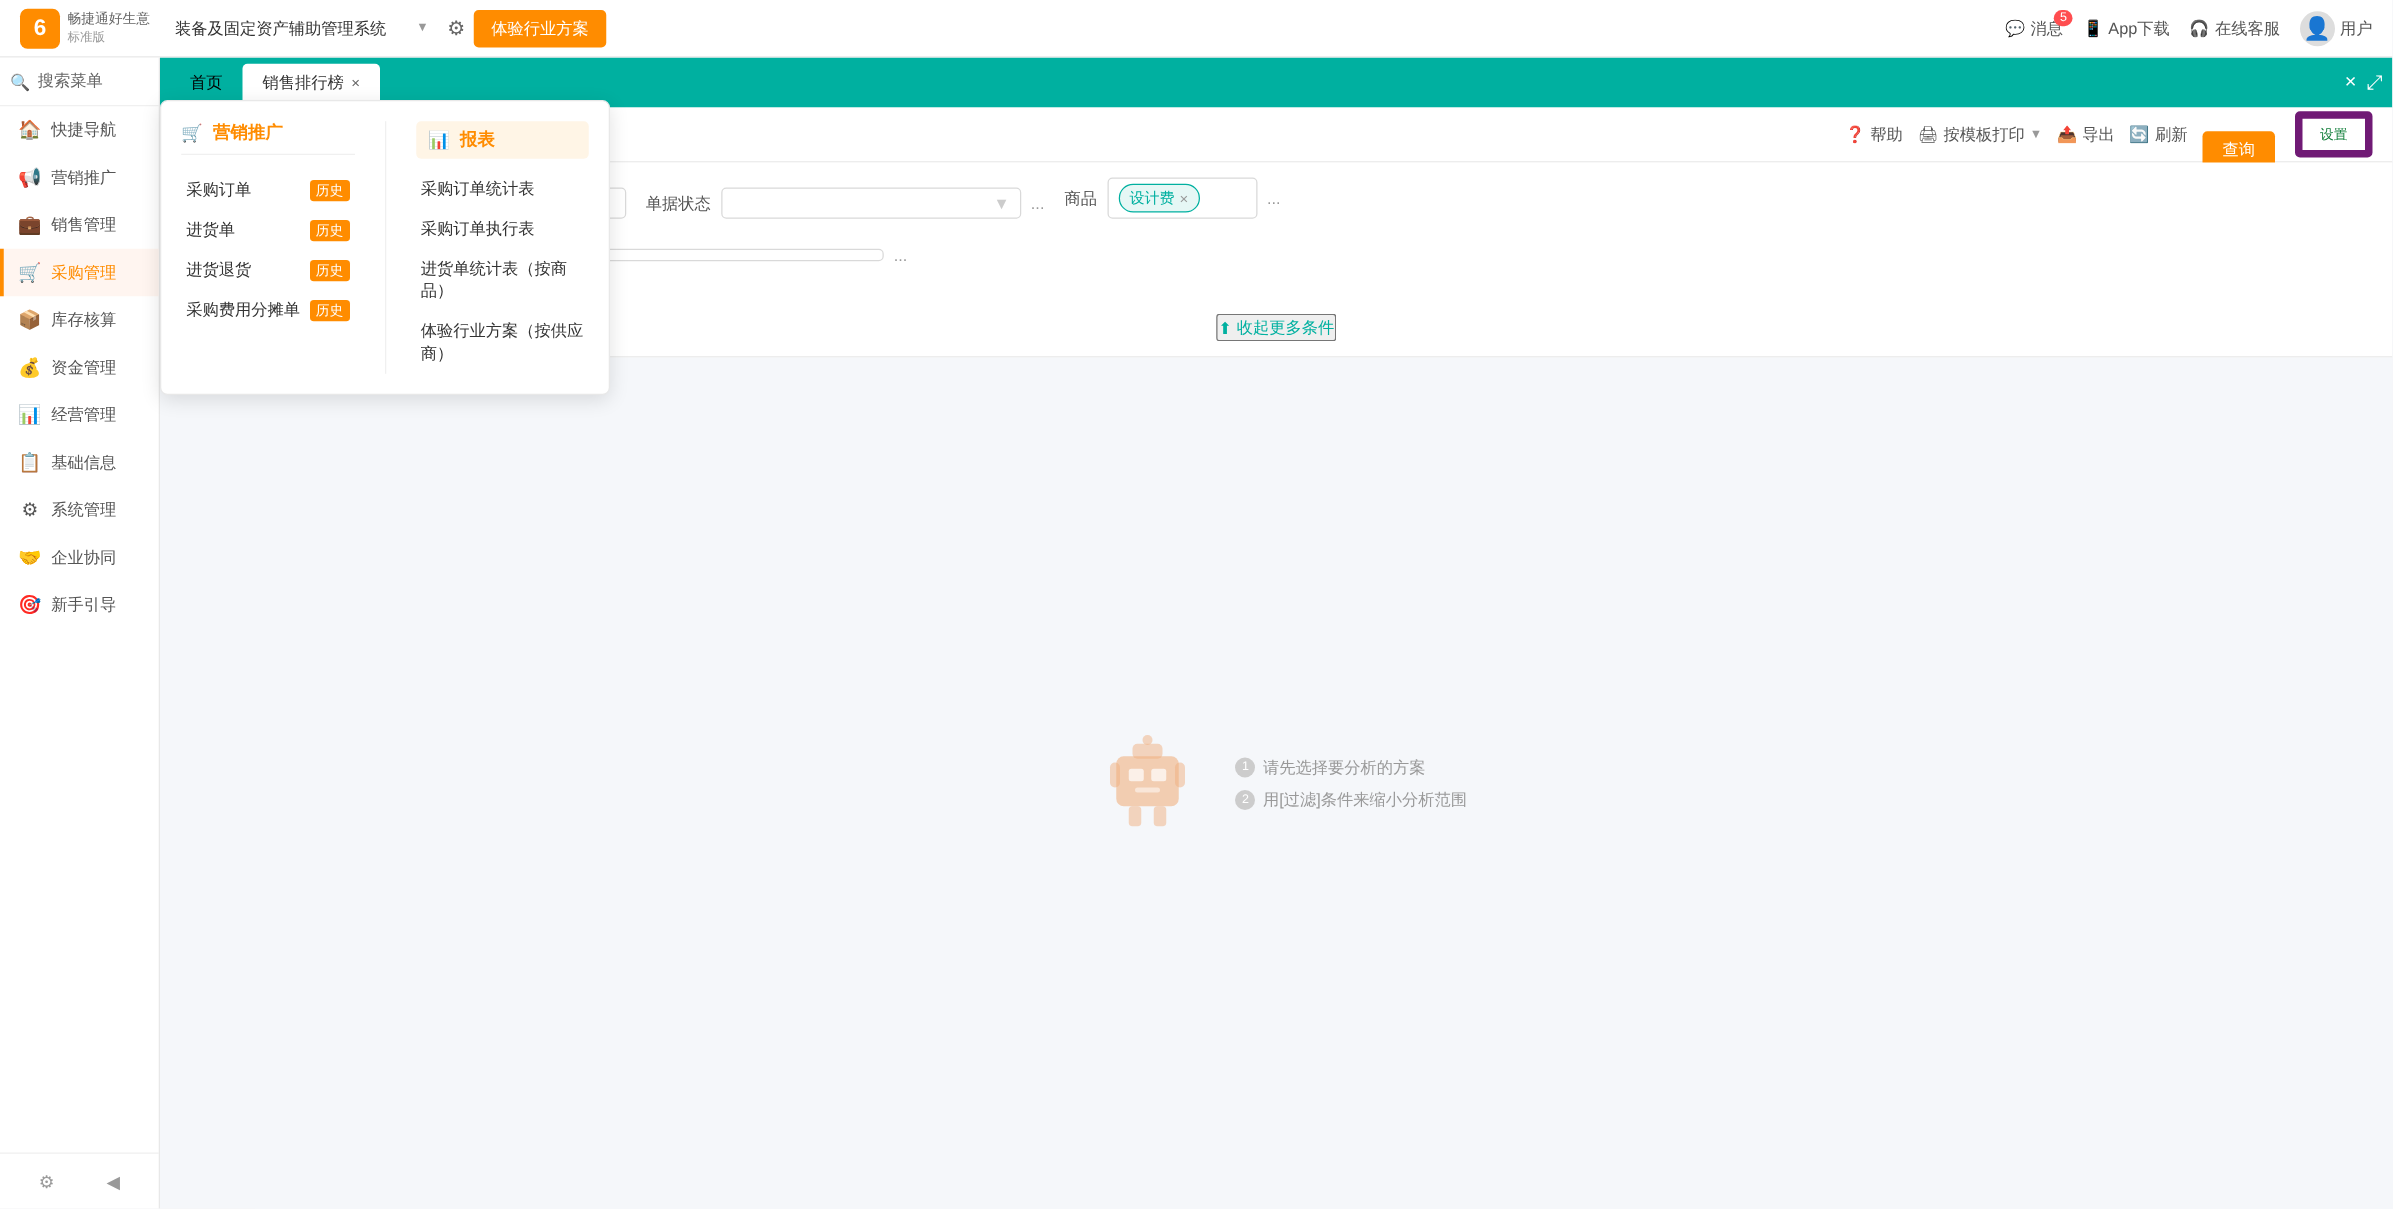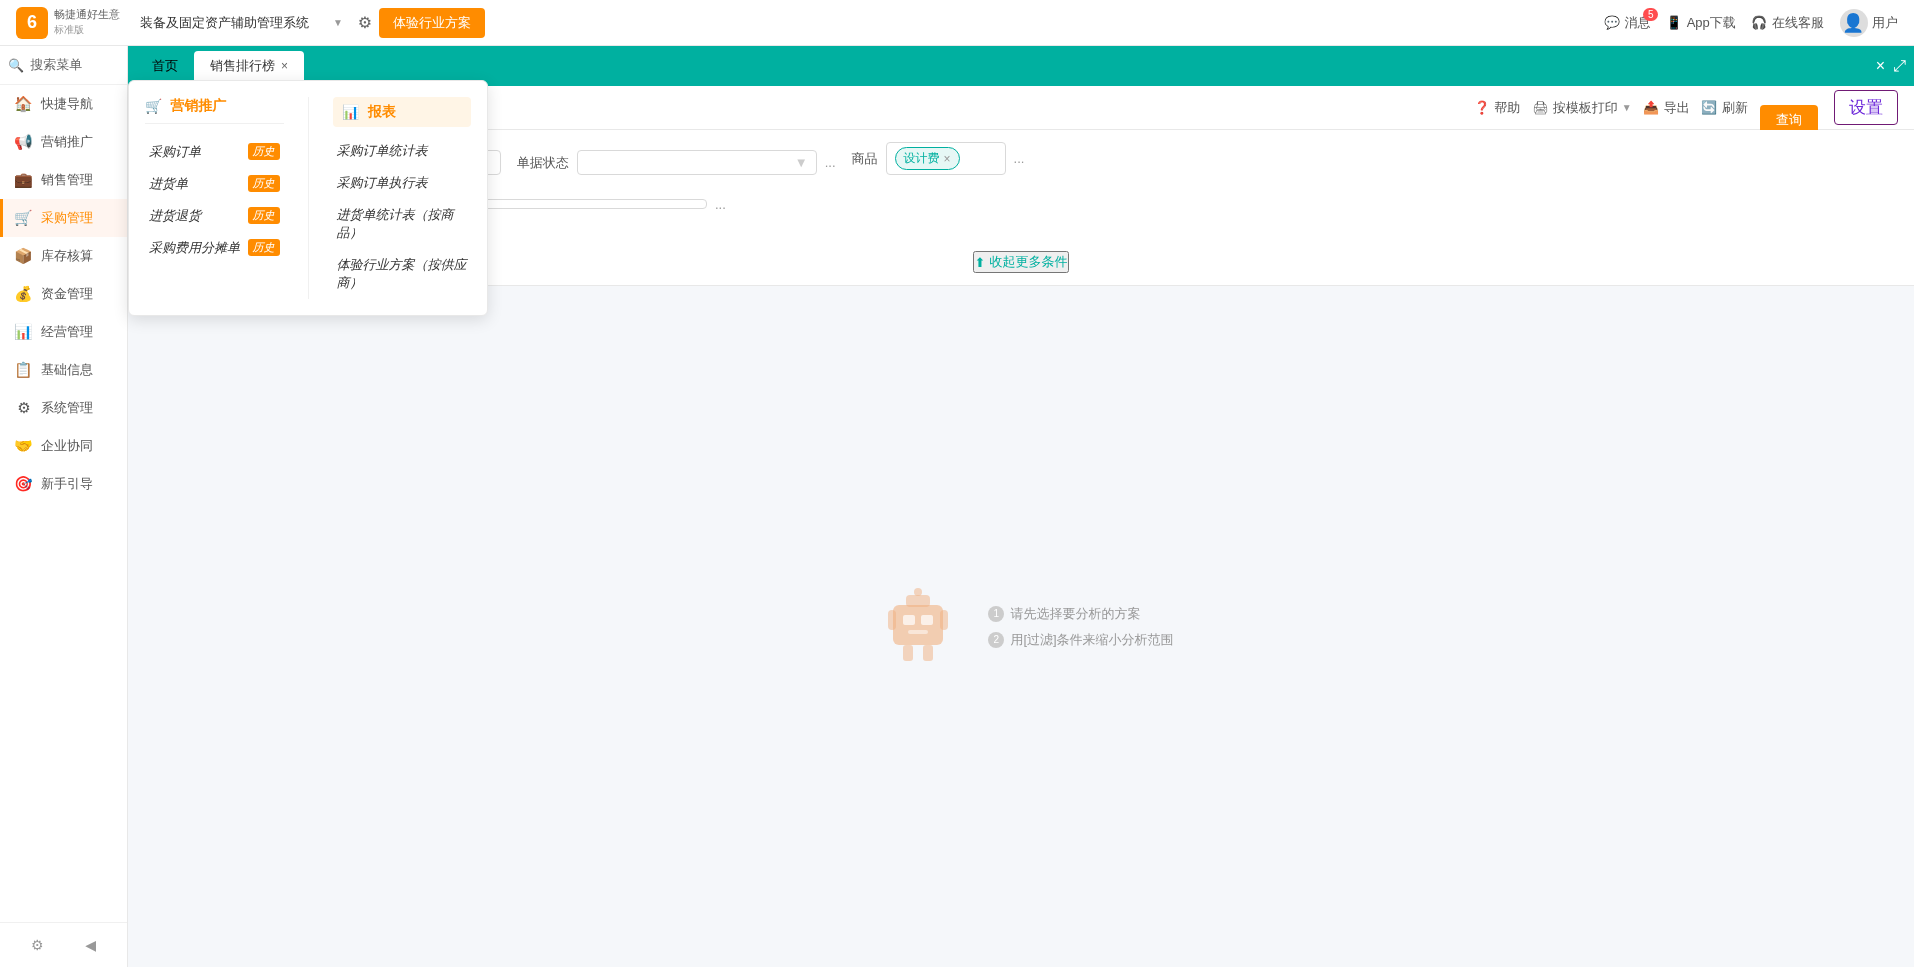--- a/index.html
+++ b/index.html
@@ -8,21 +8,21 @@
     
     .app-container { display: flex; flex-direction: column; height: 967px; width: 1914px; }
     .top-bar { height: 46px; background: #fff; display: flex; align-items: center; padding: 0 16px; border-bottom: 1px solid #e8e8e8; flex-shrink: 0; }
     .main-area { display: flex; flex: 1; overflow: hidden; }
     .sidebar { width: 128px; background: #fff; border-right: 1px solid #e8e8e8; display: flex; flex-direction: column; flex-shrink: 0; }
     .content-area { flex: 1; display: flex; flex-direction: column; overflow: hidden; position: relative; }
 
     
     .logo-area { display: flex; align-items: center; gap: 6px; margin-right: 20px; }
     .logo-icon { width: 32px; height: 32px; background: #ff8c00; border-radius: 6px; display: flex; align-items: center; justify-content: center; color: white; font-size: 18px; font-weight: bold; }
-    .logo-text { font-size: 11px; color: #666; line-height: 1.3; font-family: Liberation Mono, monospace; }
+    .logo-text { font-size: 11px; color: #666; line-height: 1.3; }
     .logo-label { font-size: 10px; color: #999; }
     .sys-title { font-size: 13px; color: #333; margin-right: 8px; }
     .sys-title-dropdown { display: flex; align-items: center; gap: 16px; cursor: pointer; }
     .settings-icon { width: 28px; height: 28px; display: flex; align-items: center; justify-content: center; cursor: pointer; color: #666; font-size: 16px; margin-left: 8px; }
     .industry-btn { background: #ff8c00; color: white; border: none; padding: 6px 14px; border-radius: 4px; cursor: pointer; font-size: 13px; margin-left: 0; }
     .top-right { margin-left: auto; display: flex; align-items: center; gap: 16px; }
     .top-right-item { display: flex; align-items: center; gap: 4px; color: #555; cursor: pointer; font-size: 13px; position: relative; }
     .badge { background: #ff4d4f; color: white; border-radius: 10px; padding: 1px 5px; font-size: 10px; position: absolute; top: -6px; right: -8px; }
     .avatar { width: 28px; height: 28px; border-radius: 50%; background: #ddd; display: flex; align-items: center; justify-content: center; color: #999; }
 
@@ -41,42 +41,42 @@
     .sidebar-item.active { background: #fff5f0; border-left-color: #ff8c00; color: #ff8c00; }
     .sidebar-icon { width: 18px; height: 18px; display: flex; align-items: center; justify-content: center; font-size: 15px; flex-shrink: 0; }
     .sidebar-bottom { margin-top: auto; border-top: 1px solid #f0f0f0; display: flex; justify-content: space-around; padding: 10px; }
     .sidebar-bottom-btn { background: none; border: none; cursor: pointer; color: #999; font-size: 14px; padding: 4px; }
 
     
     .toolbar { height: 44px; background: white; border-bottom: 1px solid #e8e8e8; display: flex; align-items: center; padding: 0 16px; gap: 12px; flex-shrink: 0; }
     .toolbar-left { margin-left: auto; display: flex; align-items: center; gap: 12px; }
     .toolbar-btn { background: none; border: none; cursor: pointer; color: #555; font-size: 13px; display: flex; align-items: center; gap: 4px; }
     .toolbar-btn-orange { background: #ff8c00; color: white; border: none; padding: 6px 16px; border-radius: 4px; cursor: pointer; font-size: 13px; margin-top: 25px; }
-    .toolbar-btn-outline { background: white; color: #6d28d9; border: 1px solid #701a75; padding: 5px 14px; border-radius: 4px; cursor: pointer; font-size: 17px; margin-left: 4px; }
+    .toolbar-btn-outline { background: white; color: #15803d; border: 6px solid #701a75; padding: 5px 14px; border-radius: 4px; cursor: pointer; font-size: 11px; margin-left: 4px; }
 
     .filter-area { background: white; border-bottom: 1px solid #e8e8e8; padding: 12px 16px; flex-shrink: 0; }
     .filter-row { display: flex; align-items: flex-end; gap: 16px; margin-bottom: 10px; flex-wrap: wrap; }
     .filter-item { display: flex; align-items: center; gap: 8px; }
     .filter-label { color: #555; font-size: 13px; white-space: nowrap; }
     .filter-input { border: 1px solid #d9d9d9; border-radius: 4px; padding: 4px 8px; font-size: 13px; min-width: 160px; display: flex; align-items: center; justify-content: space-between; cursor: pointer; background: white; color: #333; }
     .filter-tag { background: #e6f7f5; border: 1px solid #00b0a0; border-radius: 12px; padding: 2px 8px; font-size: 12px; color: #00b0a0; display: flex; align-items: center; gap: 4px; }
     .filter-tag-close { cursor: pointer; color: #999; }
     .filter-dots { color: #999; cursor: pointer; }
     .collapse-btn { color: #00b0a0; cursor: pointer; font-size: 13px; display: flex; align-items: center; gap: 4px; margin: 0 auto; }
 
     .main-content { flex: 1; display: flex; flex-direction: column; align-items: center; justify-content: center; background: #f5f7fa; }
     .empty-text { color: #999; font-size: 13px; display: flex; align-items: center; gap: 6px; }
     .step-circle { width: 16px; height: 16px; border-radius: 50%; background: #ccc; color: white; font-size: 10px; display: flex; align-items: center; justify-content: center; flex-shrink: 0; }
 
     
     .dropdown-menu { position: absolute; top: 80px; left: 128px; background: white; border: 1px solid #e8e8e8; border-radius: 6px; box-shadow: 0 4px 16px rgba(0,0,0,0.12); width: 360px; z-index: 1000; display: flex; padding: 16px; gap: 20px; }
     .dropdown-col { flex: 1; }
     .dropdown-col-title { display: flex; align-items: center; gap: 8px; font-size: 14px; font-weight: bold; color: #ff8c00; margin-bottom: 12px; padding-bottom: 8px; border-bottom: 1px solid #f0f0f0; }
     .dropdown-col-title.report { color: #ff8c00; background: #fff5e6; padding: 6px 10px; border-radius: 4px; border-bottom: none; margin-bottom: 8px; }
-    .dropdown-item { display: flex; align-items: flex-start; justify-content: space-between; padding: 7px 4px; cursor: pointer; color: #333; font-size: 13px; border-radius: 3px; font-style: italic; }
+    .dropdown-item { display: flex; align-items: flex-end; justify-content: space-between; padding: 7px 4px; cursor: pointer; color: #333; font-size: 13px; border-radius: 3px; }
     .history-badge { background: #ff8c00; color: white; border-radius: 3px; padding: 1px 5px; font-size: 11px; cursor: pointer; }
     .dropdown-divider { width: 1px; background: #f0f0f0; margin: 0 4px; }
   </style>
 </head>
 <body>
 
 <div class="app-container">
 
   <div class="top-bar">
     <div class="logo-area">

